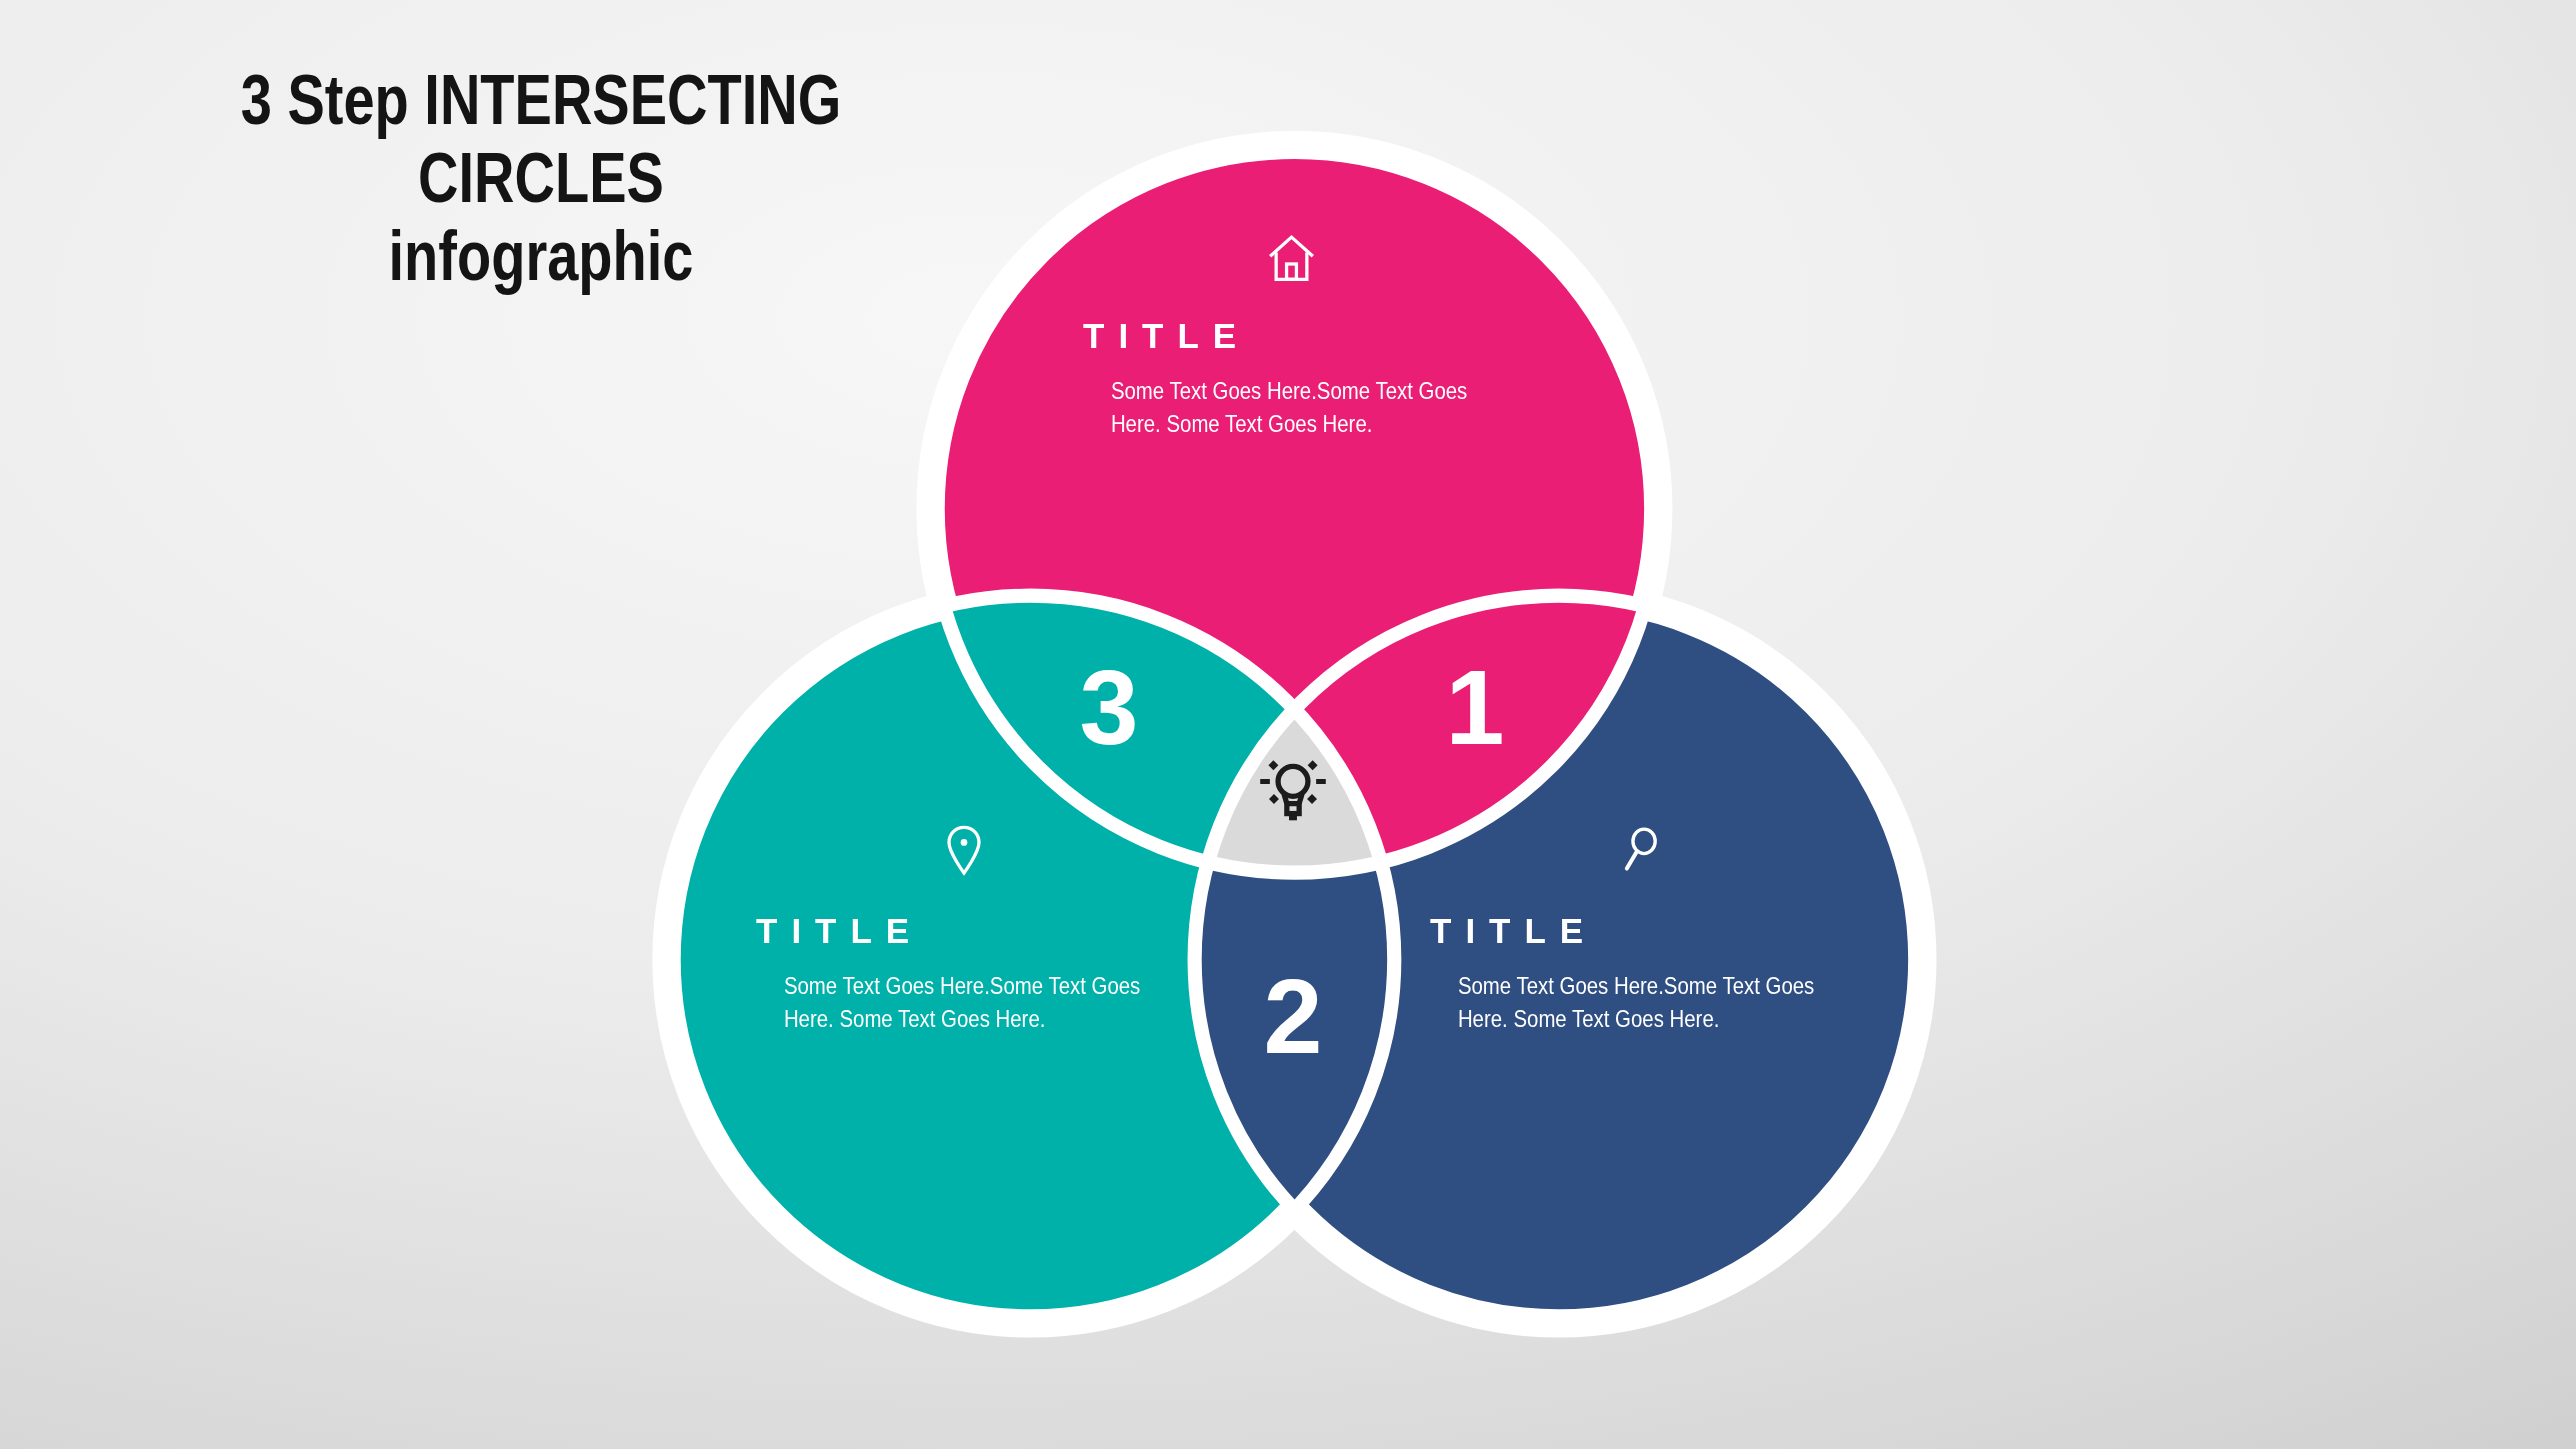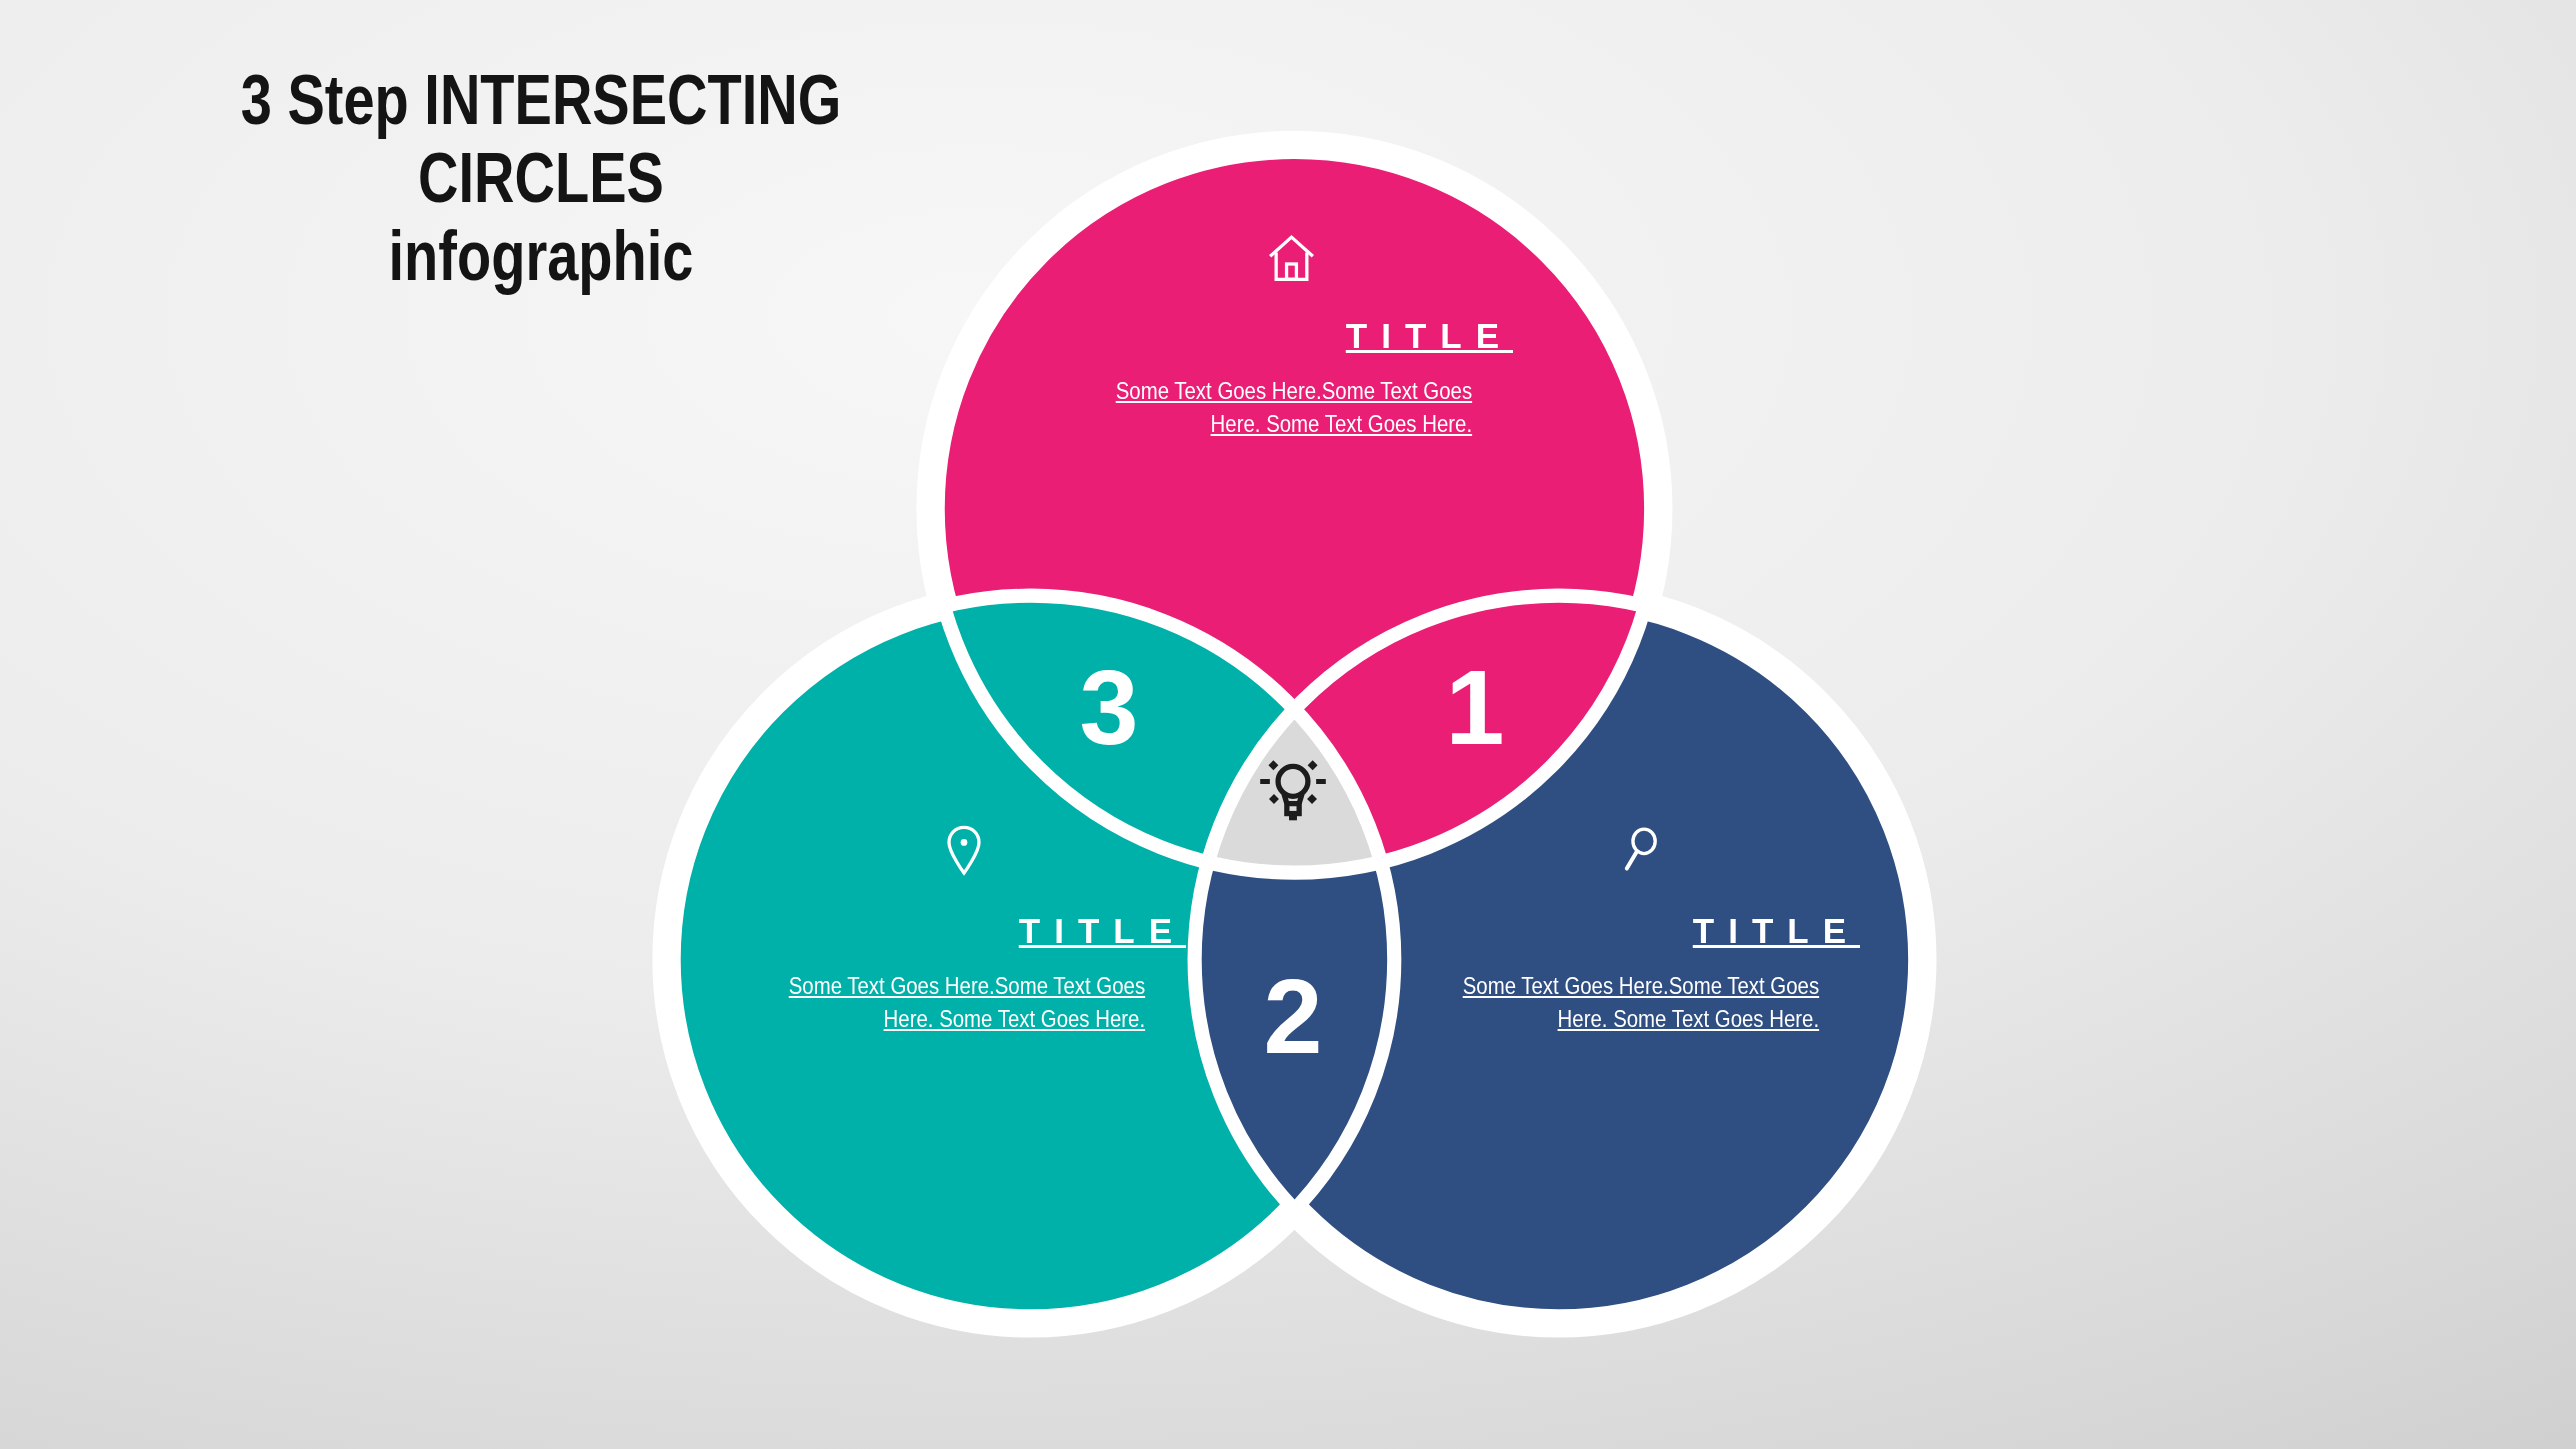--- a/index.html
+++ b/index.html
@@ -8,21 +8,21 @@
     font-family:"Liberation Sans","DejaVu Sans",sans-serif;
     background:radial-gradient(ellipse 135% 125% at 38% 22%, #f7f7f7 0%, #ececec 38%, #d7d7d7 68%, #bdbdbd 100%);
   }
   .stage{position:relative;width:2576px;height:1449px;padding-left:48px;}
   
   .heading{position:absolute;left:71px;top:61px;width:940px;text-align:center;color:#141414;}
   .heading .hline{display:block;font-weight:700;font-size:70px;line-height:78px;transform:scaleX(0.80);}
   
   .venn{position:absolute;left:0;top:0;width:2576px;height:1449px;}
   
-  .content{position:absolute;width:444px;transform:translateX(-50%);text-align:right;color:#ffffff;text-decoration:underline;}
+  .content{position:absolute;width:444px;transform:translateX(-50%);text-align:left;color:#ffffff;}
   .content .icon-box{height:64px;display:flex;align-items:center;justify-content:center;}
   .content .c-title{margin-top:23px;font-size:35px;font-weight:700;letter-spacing:14px;line-height:43px;text-indent:14px;}
   .content .c-body{margin:16.7px auto 0;width:425px;font-size:24px;line-height:33px;font-weight:400;transform:scaleX(0.85);}
   
   .num{position:absolute;transform:translate(-50%,-50%);color:#ffffff;font-size:106px;font-weight:700;line-height:1;}
   
   .bulb-box{position:absolute;transform:translate(-50%,-50%);}
   .ic-white{color:#ffffff;}
   .ic-black{color:#1c1c1c;}
 </style>

